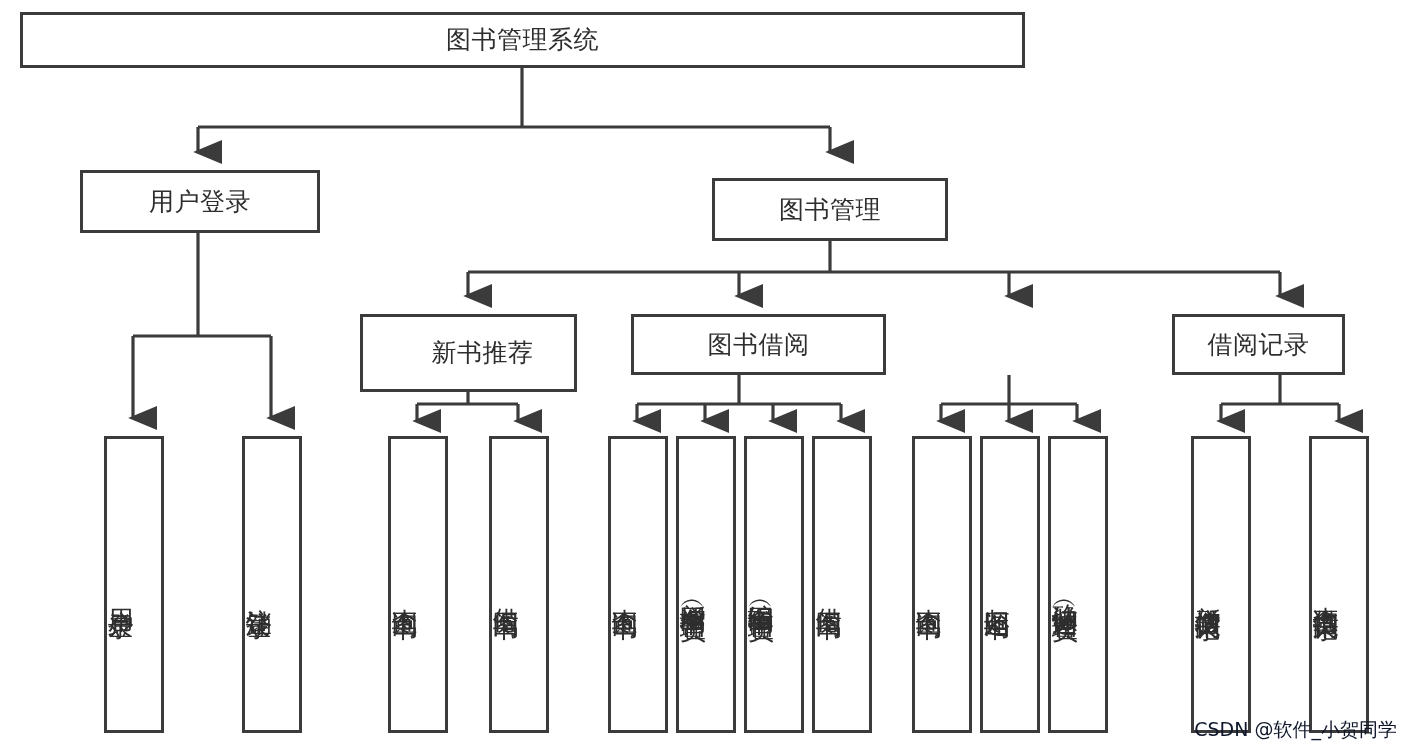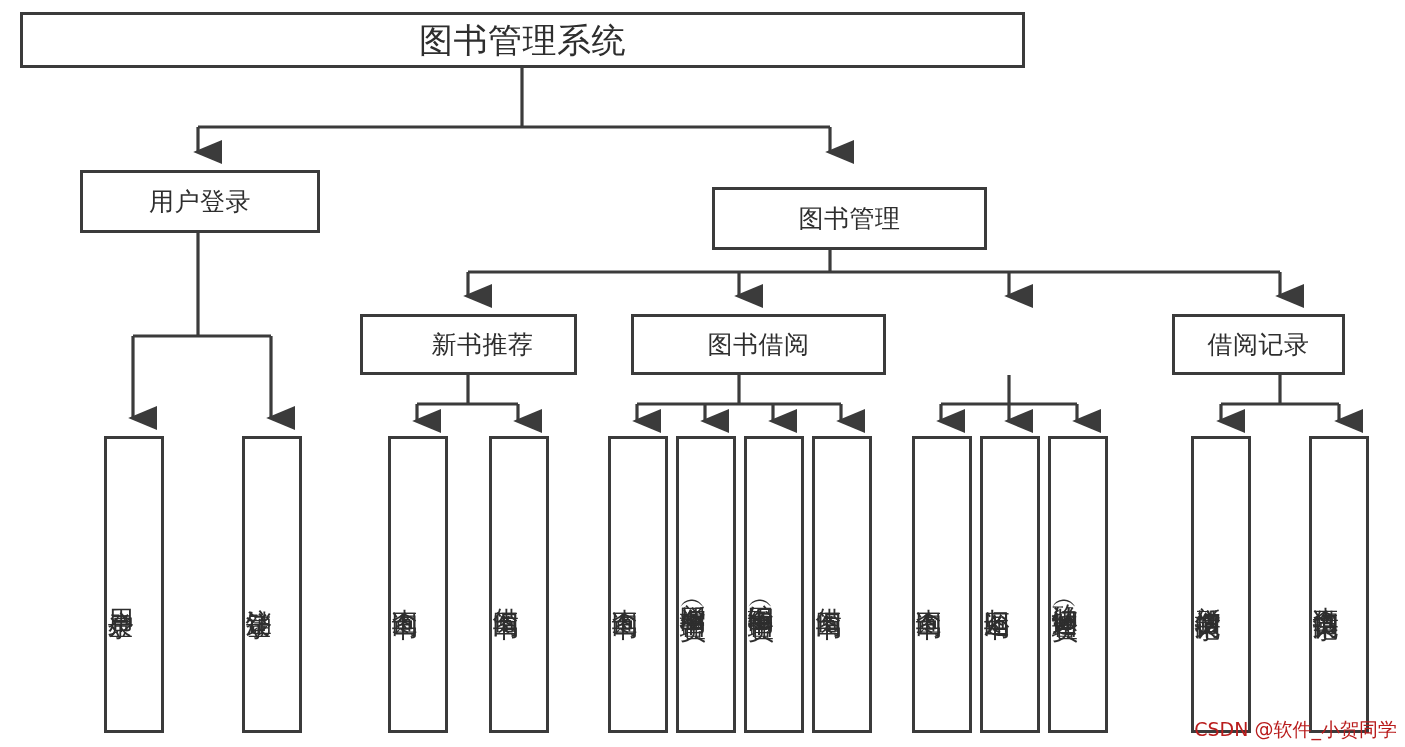--- a/index.html
+++ b/index.html
@@ -41,41 +41,41 @@
     text-align: center;
     line-height: 1.18;
     white-space: nowrap;
     color: #2e2e2e;
   }
   .node.horizontal .node-label {
     font-size: 25px;
     letter-spacing: 0.5px;
   }
   .node.root .node-label {
-    font-size: 34px;
+    font-size: 25px;
   }
   .node.vertical {
     align-items: center;
     justify-content: flex-start;
     padding-top: 14px;
   }
   .node.vertical .node-label {
     writing-mode: vertical-rl;
     text-orientation: upright;
     font-size: 26px;
     line-height: 1.05;
     letter-spacing: 2px;
     white-space: nowrap;
   }
   .watermark {
     position: absolute;
     right: 8px;
     bottom: 4px;
     font-size: 19px;
-    color: #b91c1c;
+    color: #0f172a;
     z-index: 5;
     white-space: nowrap;
     font-family: "DejaVu Sans", "Liberation Sans", sans-serif;
   }
 </style>
 </head>
 <body>
 
 <div id="canvas">
 
@@ -133,25 +133,25 @@
   </svg>
 
   <div class="node root horizontal" style="left:20px; top:12px; width:1005px; height:56px;">
     <span class="node-label">图书管理系统</span>
   </div>
 
   <div class="node horizontal" style="left:80px; top:170px; width:240px; height:63px;">
     <span class="node-label">用户登录</span>
   </div>
 
-  <div class="node horizontal" style="left:712px; top:187px; width:275px; height:63px;">
+  <div class="node horizontal" style="left:712px; top:178px; width:236px; height:63px;">
     <span class="node-label">图书管理</span>
   </div>
 
-  <div class="node horizontal" style="left:360px; top:314px; width:217px; height:61px;padding-left:28px;">
+  <div class="node horizontal" style="left:360px; top:314px; width:217px; height:78px;padding-left:28px;">
     <span class="node-label">新书推荐</span>
   </div>
 
   <div class="node horizontal" style="left:631px; top:314px; width:255px; height:61px;">
     <span class="node-label">图书借阅</span>
   </div>
 
 
   <div class="node horizontal" style="left:1172px; top:314px; width:173px; height:61px;">
     <span class="node-label">借阅记录</span>

